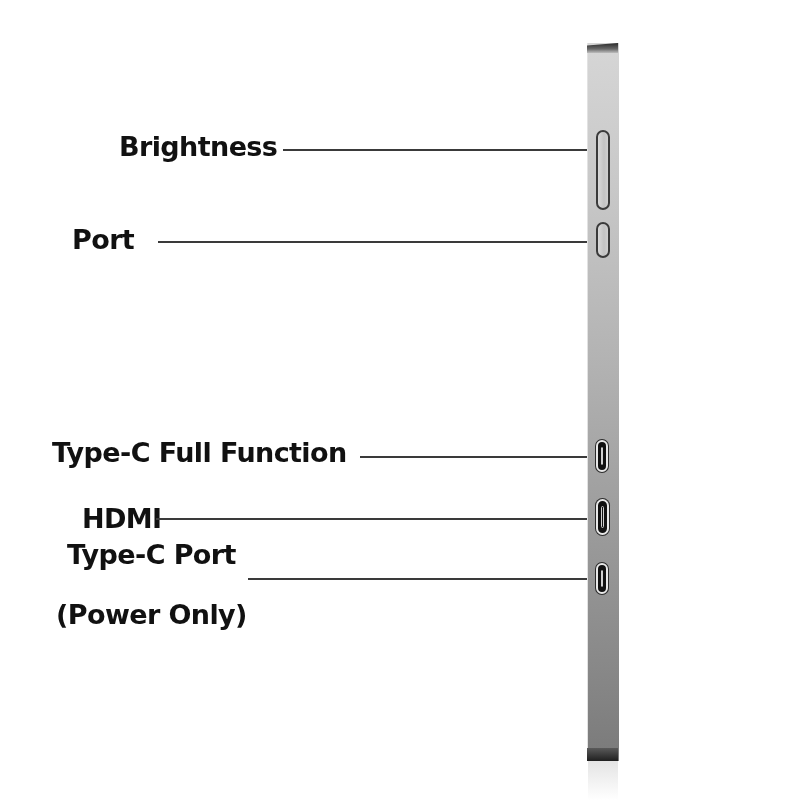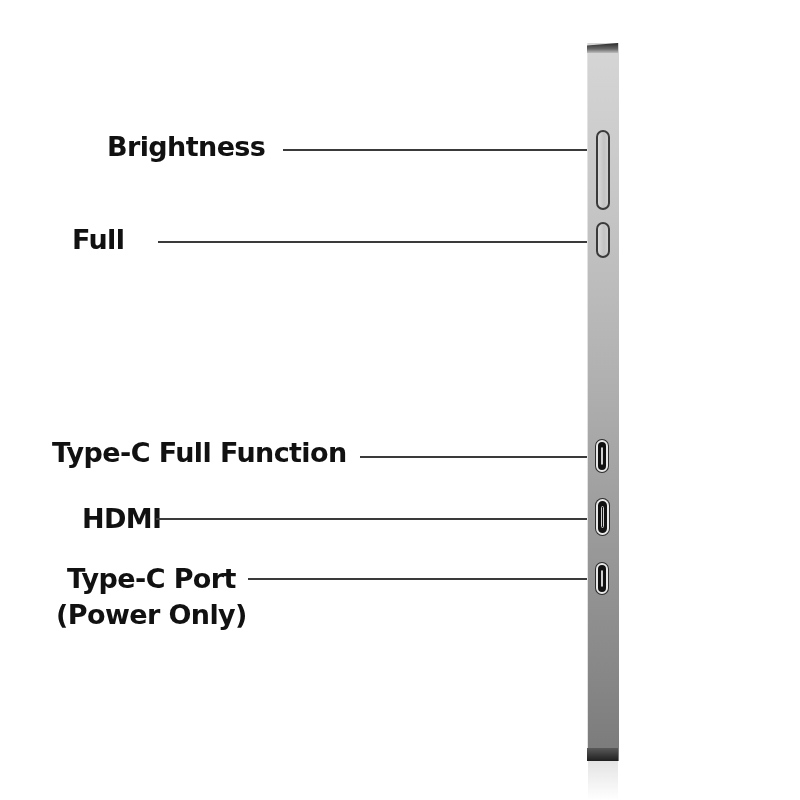--- a/index.html
+++ b/index.html
@@ -42,33 +42,33 @@
       box-shadow: 0 0 0 1px #2b2b2b;
     }
     .port::after {
       content: ""; position: absolute; left: 3px; right: 3px; top: 5px; bottom: 5px;
       border-radius: 3px; border: 1.5px solid #d0d0d0;
     }
   </style>
 </head>
 <body>
 
-<div class="label" style="left:107px; top:132px;">Brightness</div>
+<div class="label" style="left:119px; top:132px;">Brightness</div>
 <div class="leader" style="left:283px; top:149px; width:305px;"></div>
 
-<div class="label" style="left:72px; top:225px;">Full</div>
+<div class="label" style="left:72px; top:225px;">Port</div>
 <div class="leader" style="left:158px; top:241px; width:430px;"></div>
 
 <div class="label" style="left:52px; top:438px;">Type-C Full Function</div>
 <div class="leader" style="left:360px; top:456px; width:228px;"></div>
 
 <div class="label" style="left:82px; top:504px;">HDMI</div>
 <div class="leader" style="left:156px; top:518px; width:432px;"></div>
 
-<div class="label" style="left:67px; top:564px;">Type-C Port</div>
+<div class="label" style="left:67px; top:540px;">Type-C Port</div>
 <div class="label" style="left:56px; top:600px;">(Power Only)</div>
 <div class="leader" style="left:248px; top:578px; width:340px;"></div>
 
 <div class="device"></div>
 <div class="device-top"></div>
 <div class="device-bottom"></div>
 <div class="reflection"></div>
 
 <div class="btn" style="left:596px; top:130px; width:14px; height:80px;"></div>
 <div class="btn" style="left:596px; top:222px; width:14px; height:36px;"></div>

